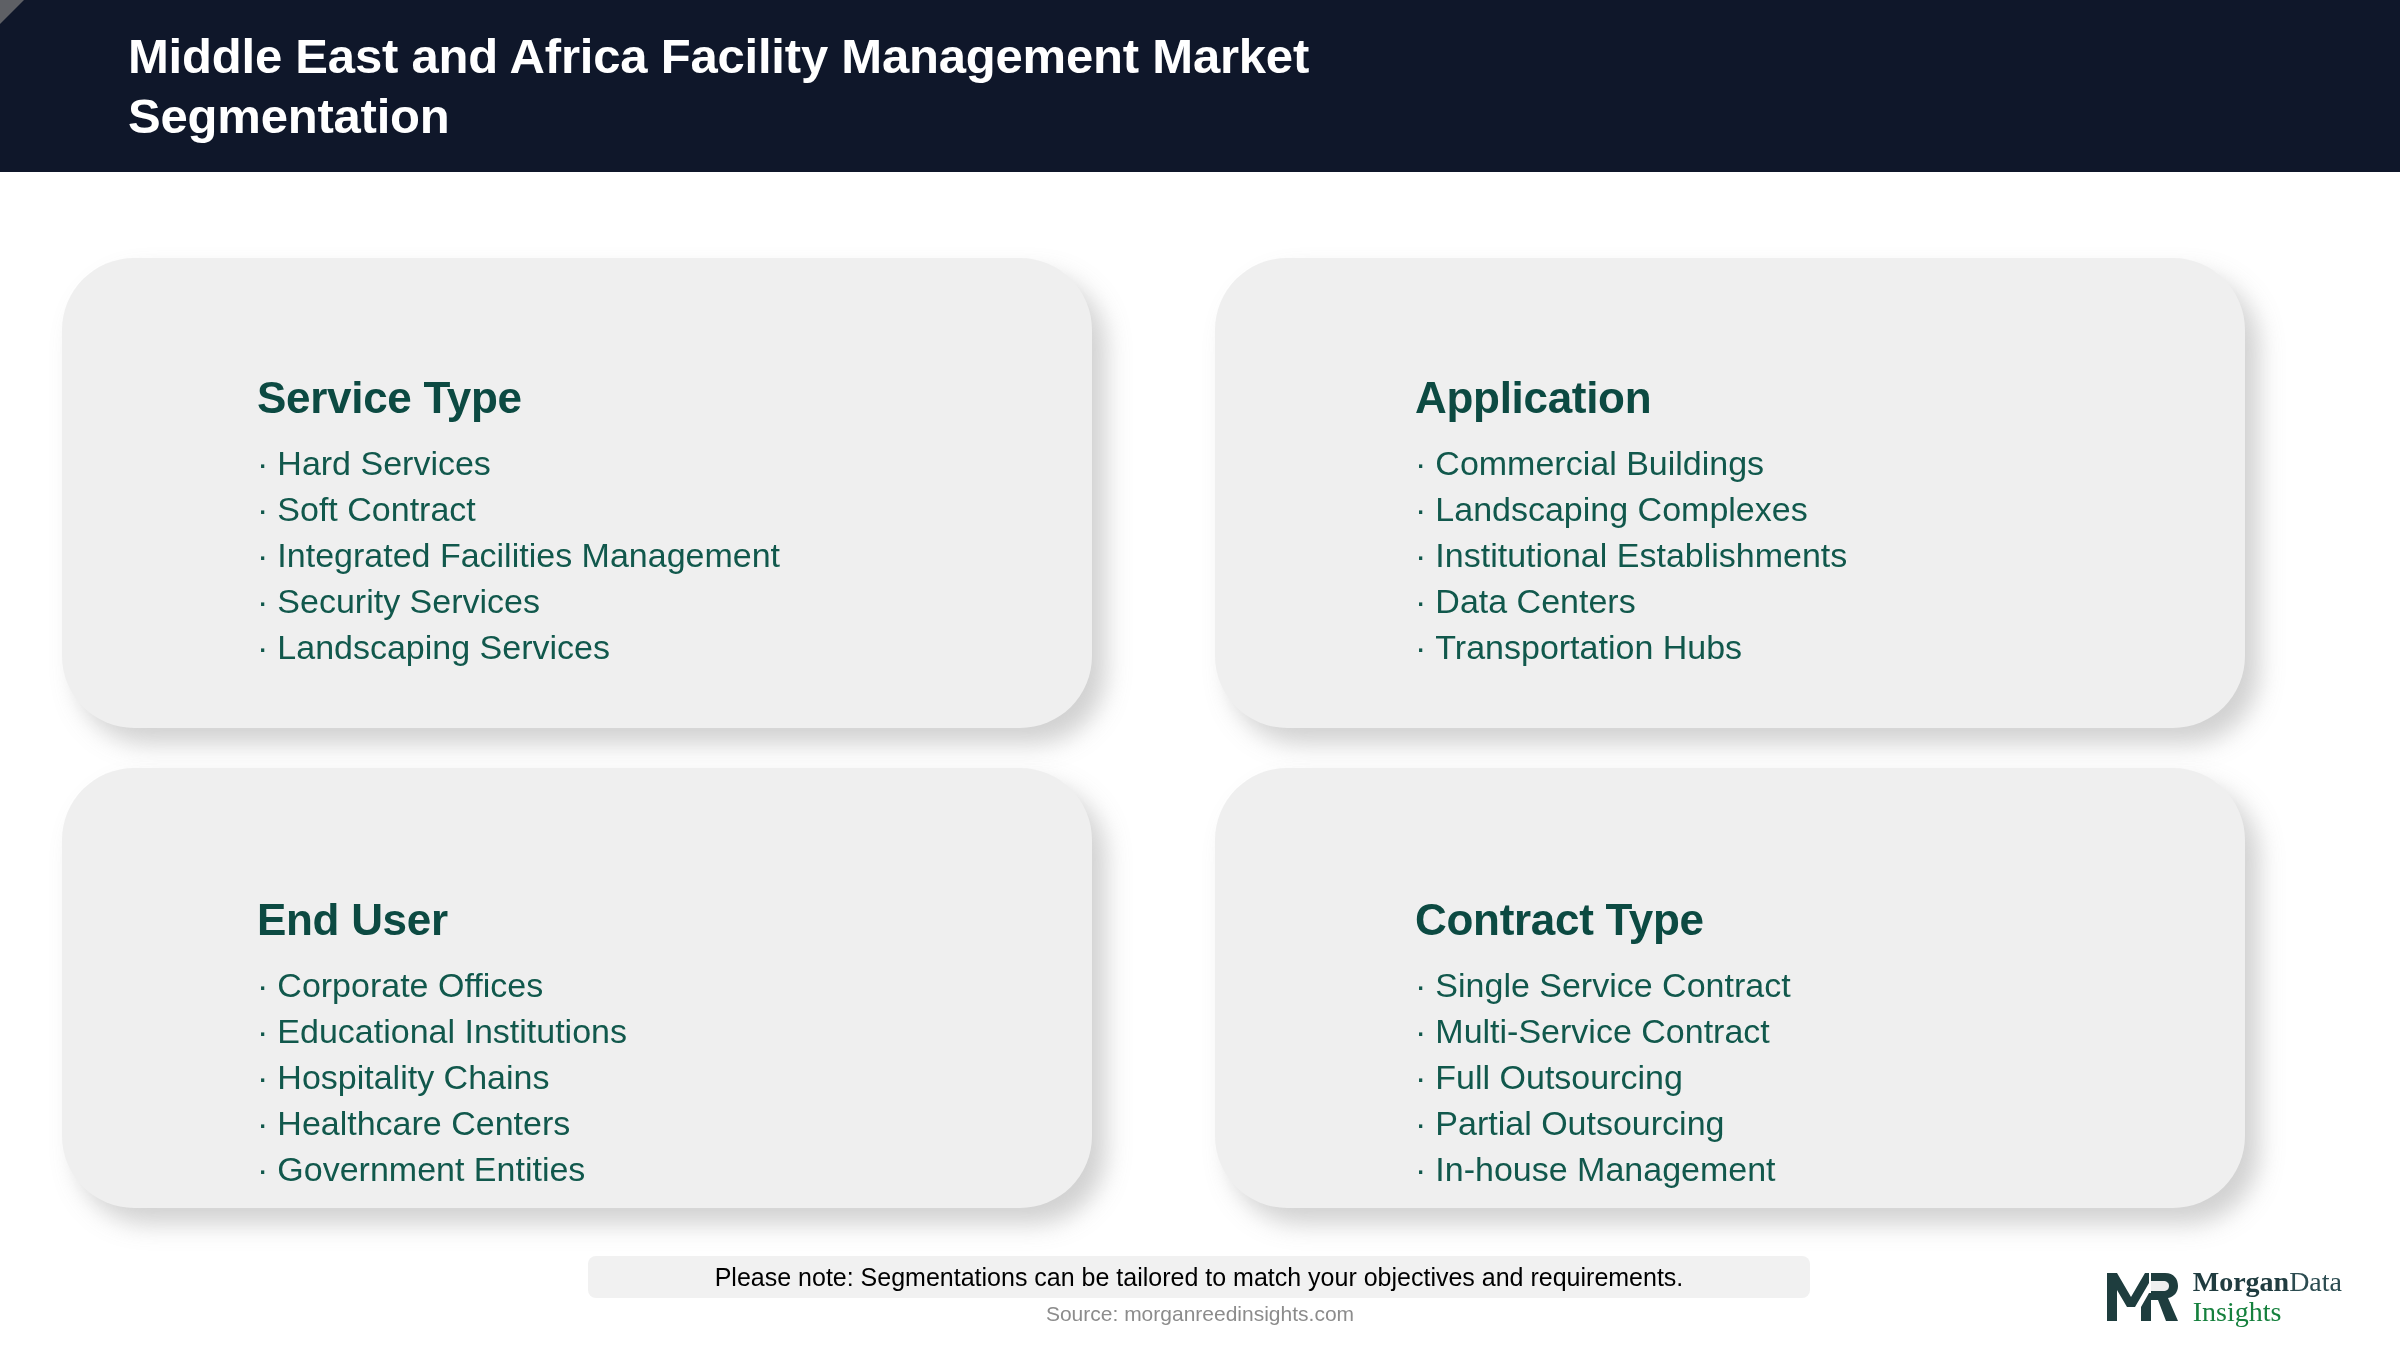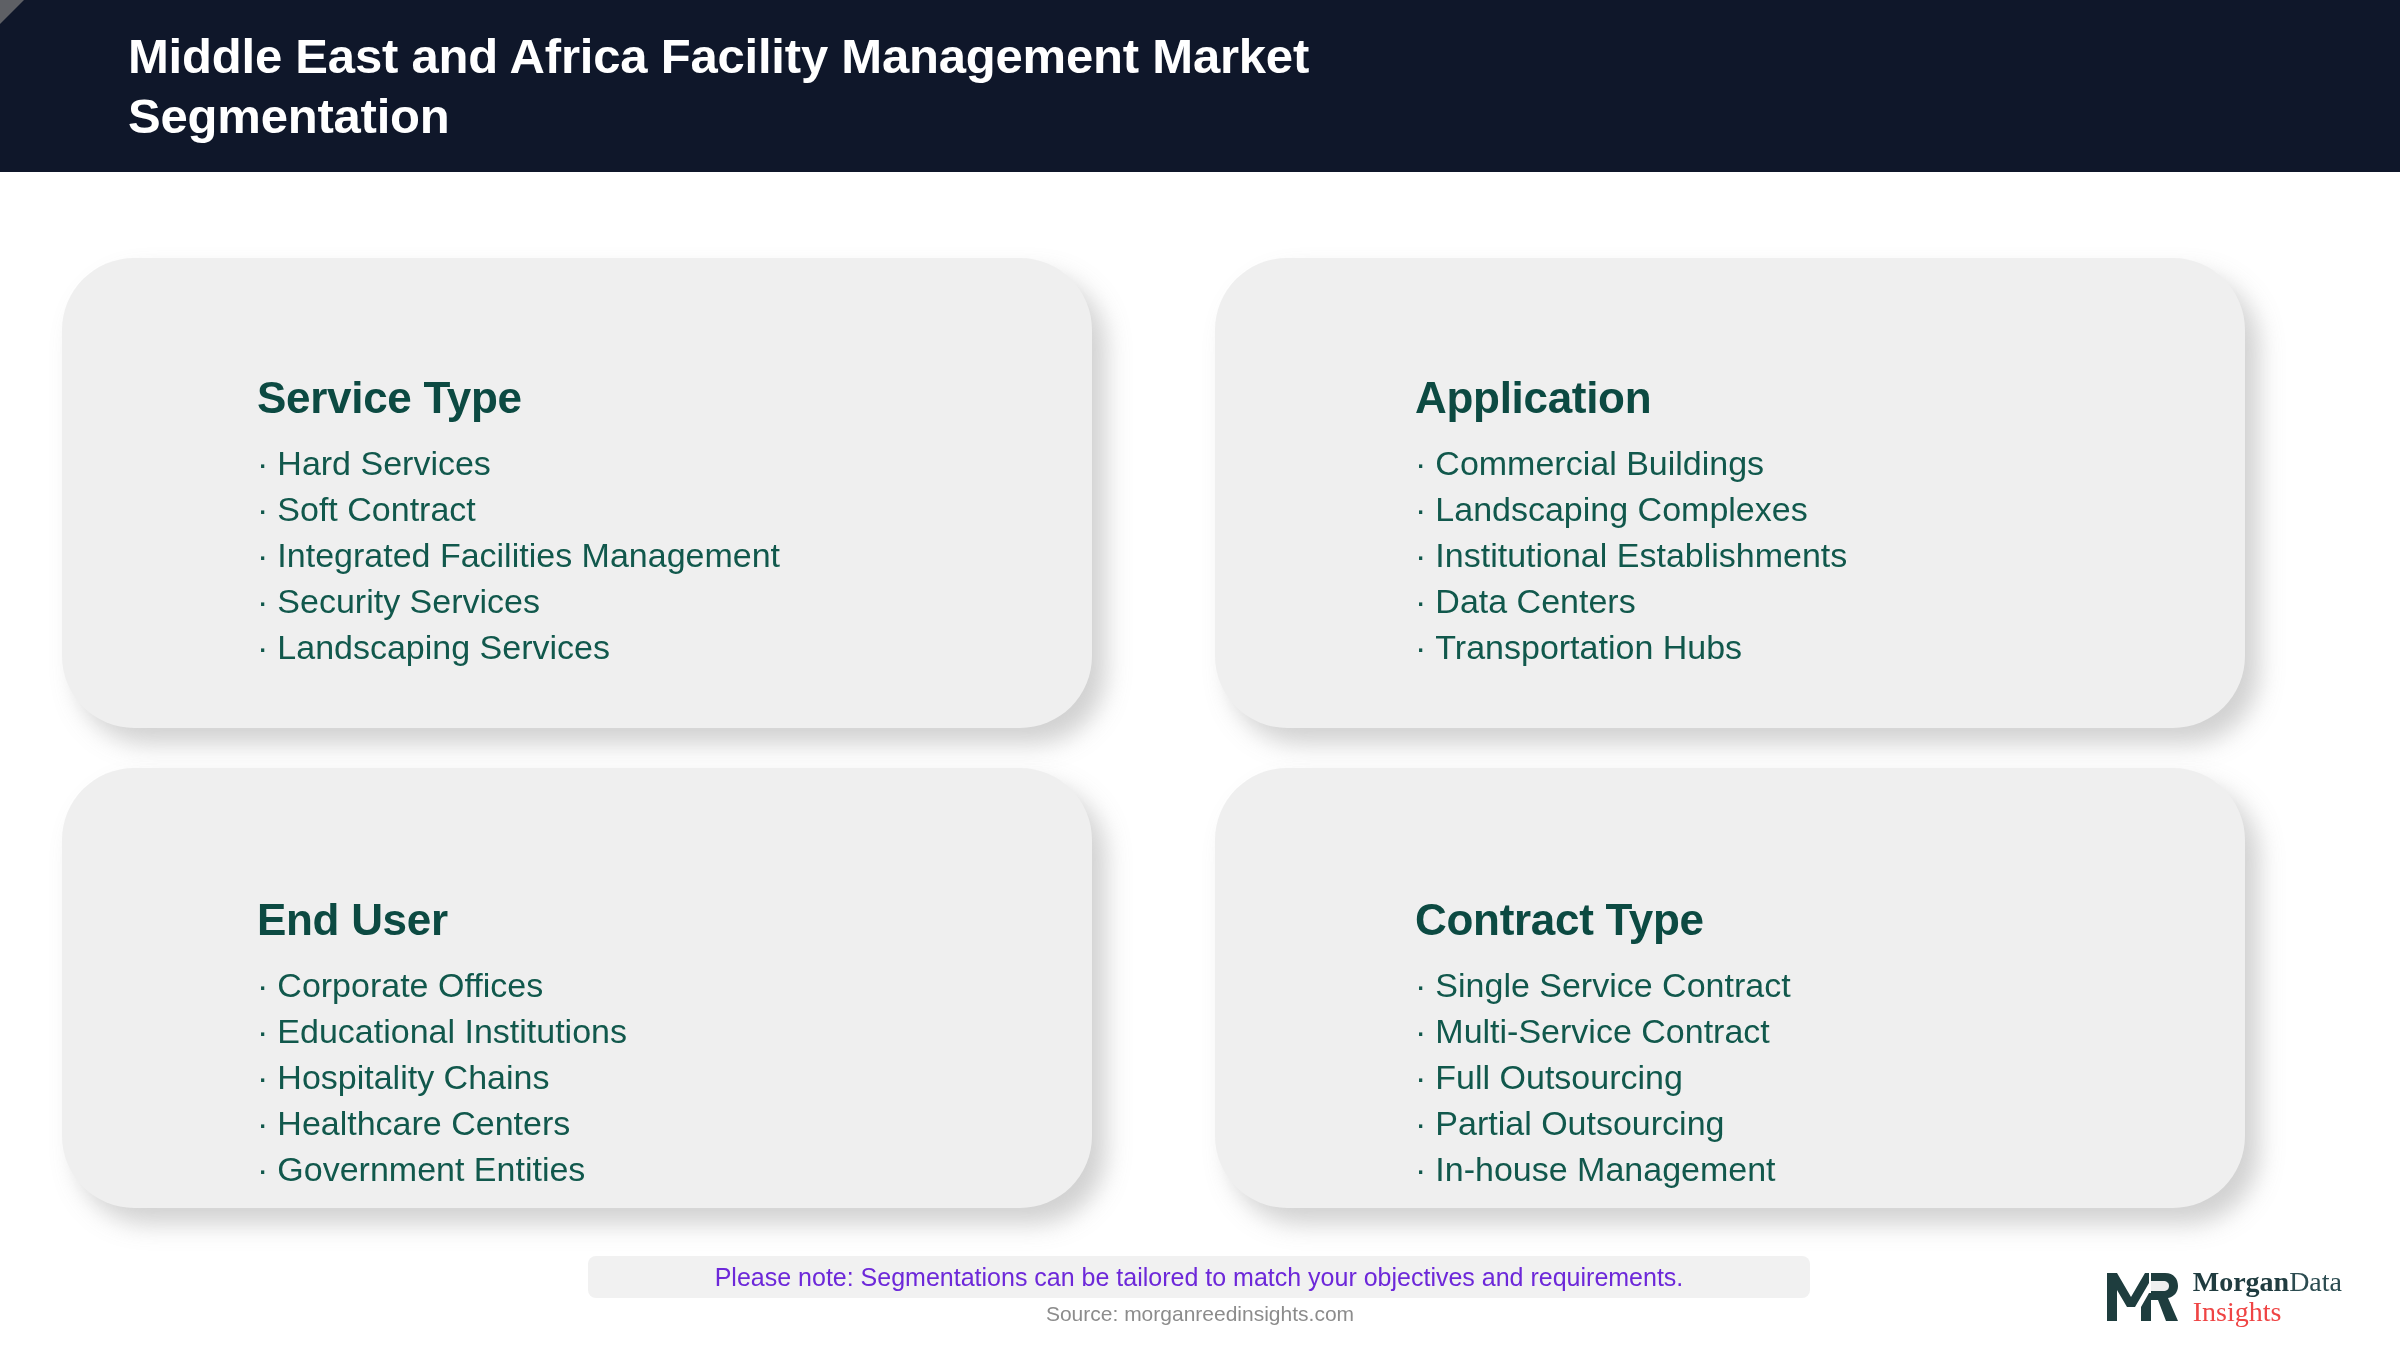--- a/index.html
+++ b/index.html
@@ -77,42 +77,42 @@
   .card-list li .bullet { display:inline-block; margin-right:9px; }
 
   
   .note {
     position:absolute;
     left:588px; top:1256px;
     width:1222px; height:42px;
     background:#f1f1f1;
     border-radius:8px;
     display:flex; align-items:center; justify-content:center;
-    color:#6d28d9;
+    color:#000000;
     font-size:25px;
   }
   .source {
     position:absolute;
     left:0; top:1302px; width:2400px;
     text-align:center;
     color:#8c8c8c;
     font-size:21px;
   }
 
   
   .logo {
     position:absolute;
     right:58px; bottom:24px;
     display:flex; align-items:center; gap:14px;
   }
   .logo-mark { width:74px; height:52px; display:block; }
   .logo-text { line-height:1.0; }
   .logo-line1 { font-family:"Liberation Serif", serif; font-size:28px; font-weight:bold; color:#203C40; }
   .logo-line1 .reed { font-weight:normal; color:#2b4b50; }
-  .logo-line2 { font-family:"Liberation Serif", serif; font-size:28px; color:#ef4444; margin-top:2px; }
+  .logo-line2 { font-family:"Liberation Serif", serif; font-size:28px; color:#15803d; margin-top:2px; }
 </style>
 </head>
 <body>
 
 <div class="slide">
 
   <div class="header">
     <span class="header-corner"></span>
     <h1 class="header-title">Middle East and Africa Facility Management Market Segmentation</h1>
   </div>

